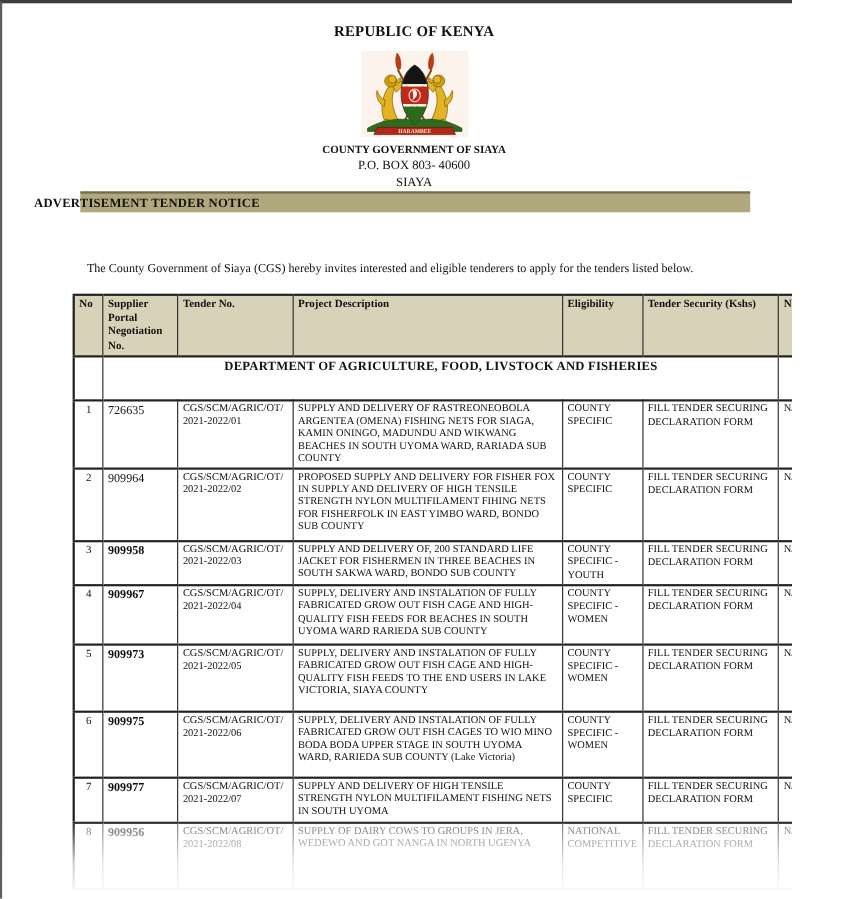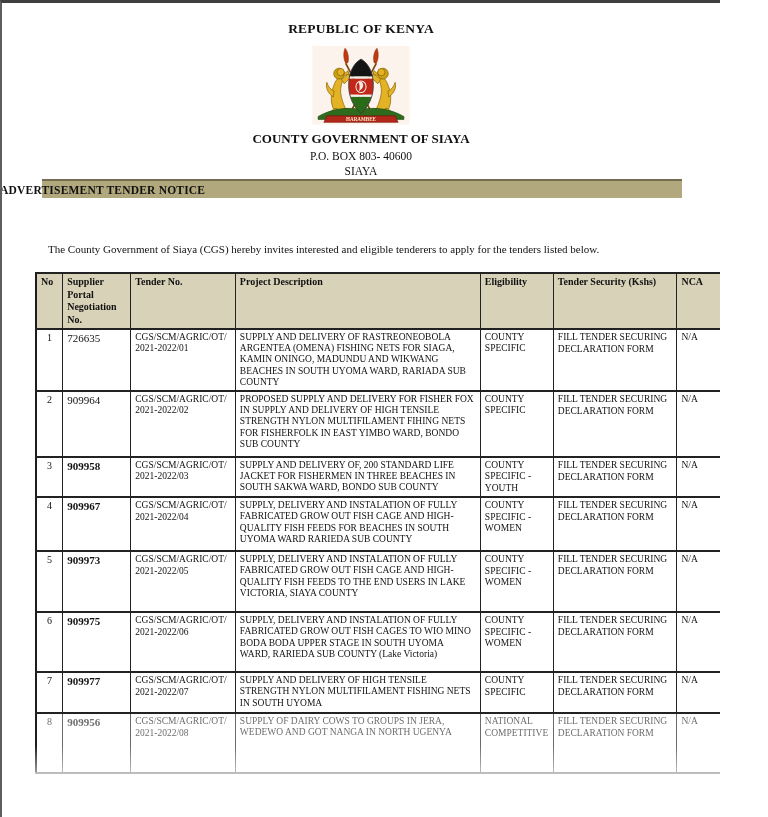--- a/index.html
+++ b/index.html
@@ -6,36 +6,37 @@
   .page{
     position:relative;
     width:720px;height:817px;
     background:#ffffff;
     overflow:hidden;
     border-top:3px solid #3f3f3f;
     border-left:2px solid #5e5e5e;
     box-sizing:border-box;
     font-family:"Liberation Serif","DejaVu Serif",serif;
     color:#111;
+    padding-left:31px;
   }
   
   .page::after{
     content:"";position:absolute;left:0;right:0;bottom:0;height:72px;
     background:linear-gradient(to bottom, rgba(255,255,255,0) 0%, rgba(255,255,255,.78) 55%, #ffffff 100%);
     pointer-events:none;
   }
 
   .republic-title{
     margin-top:18px;text-align:center;
     font-weight:bold;font-size:13.5px;letter-spacing:.2px;
   }
 
   .arms-wrap{width:110px;height:80px;margin:9px auto 5px auto;display:block;}
 
-  .org-name{text-align:center;font-weight:bold;font-size:13px;margin-top:3px;}
+  .org-name{text-align:center;font-weight:bold;font-size:10px;margin-top:3px;}
   .office-line{text-align:center;font-weight:bold;font-size:12px;margin-top:3px;}
   .po-box,.city{text-align:center;font-size:11.5px;margin-top:3px;}
 
   .contact-row{
     display:flex;justify-content:space-between;align-items:flex-end;
     padding:3px 58px 2px 45px;font-size:11.5px;margin-top:2px;
   }
 
   .banner{
     margin:2px 38px 0 40px;height:17px;
@@ -178,20 +179,25 @@
         <th>No</th>
         <th>Supplier Portal Negotiation No.</th>
         <th>Tender No.</th>
         <th>Project Description</th>
         <th>Eligibility</th>
         <th>Tender Security (Kshs)</th>
         <th>NCA</th>
       </tr>
     </thead>
     <tbody>
+      <tr class="dept-row">
+        <td></td>
+        <td colspan="5">DEPARTMENT OF AGRICULTURE, FOOD, LIVSTOCK AND FISHERIES</td>
+        <td></td>
+      </tr>
 
       <tr class="r1">
         <td class="c-no">1</td>
         <td class="c-portal regular">726635</td>
         <td class="c-tender">CGS/SCM/AGRIC/OT/2021-2022/01</td>
         <td class="c-desc">SUPPLY AND DELIVERY OF RASTREONEOBOLA ARGENTEA (OMENA) FISHING NETS FOR SIAGA, KAMIN ONINGO, MADUNDU AND WIKWANG BEACHES IN SOUTH UYOMA WARD, RARIADA SUB COUNTY</td>
         <td class="c-elig">COUNTY SPECIFIC</td>
         <td class="c-sec">FILL TENDER SECURING DECLARATION FORM</td>
         <td class="c-nca">N/A</td>
       </tr>

